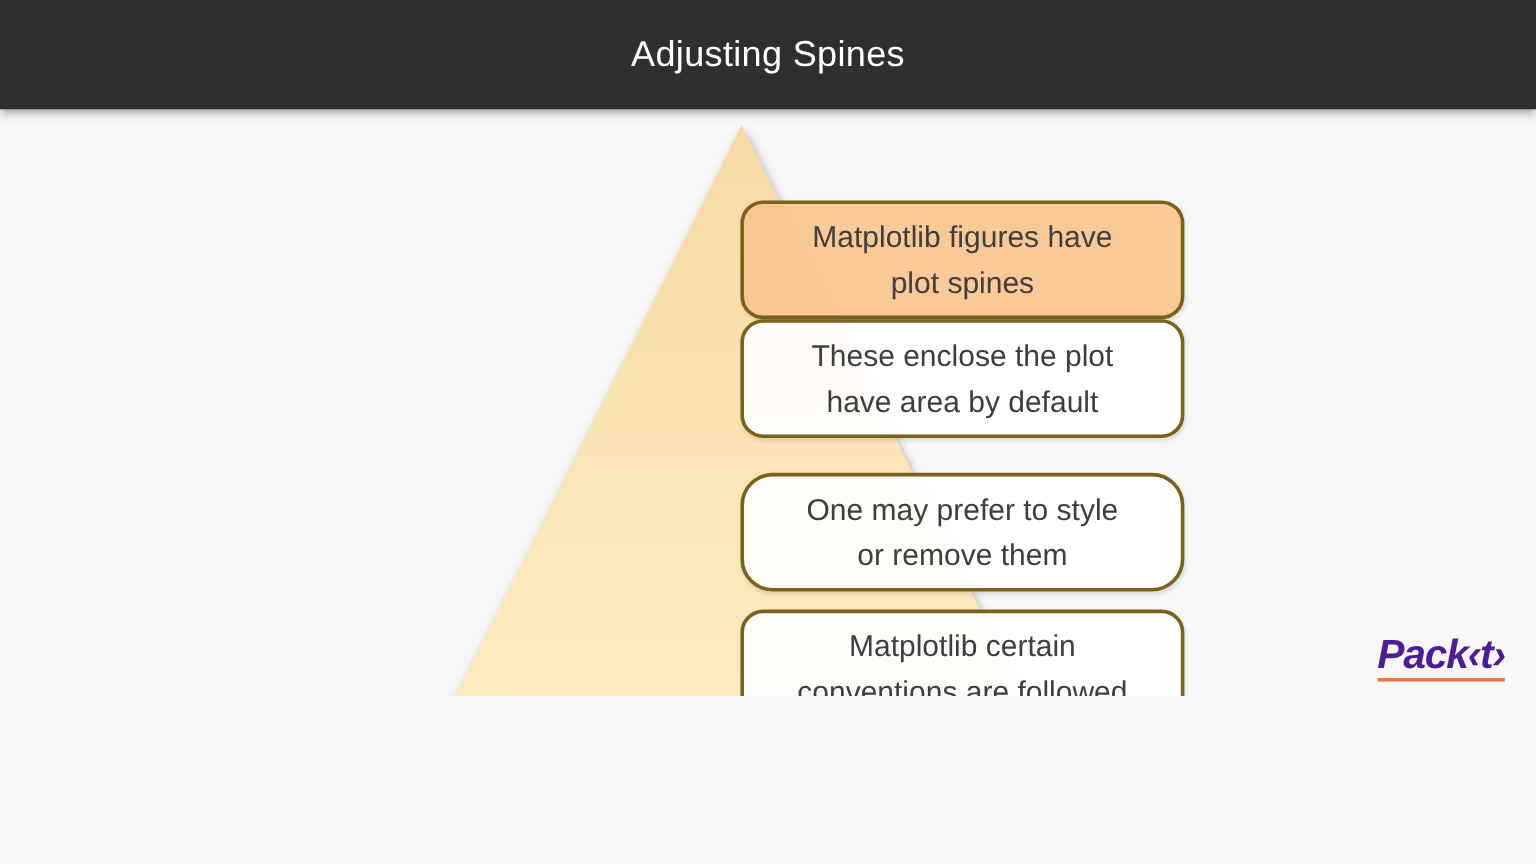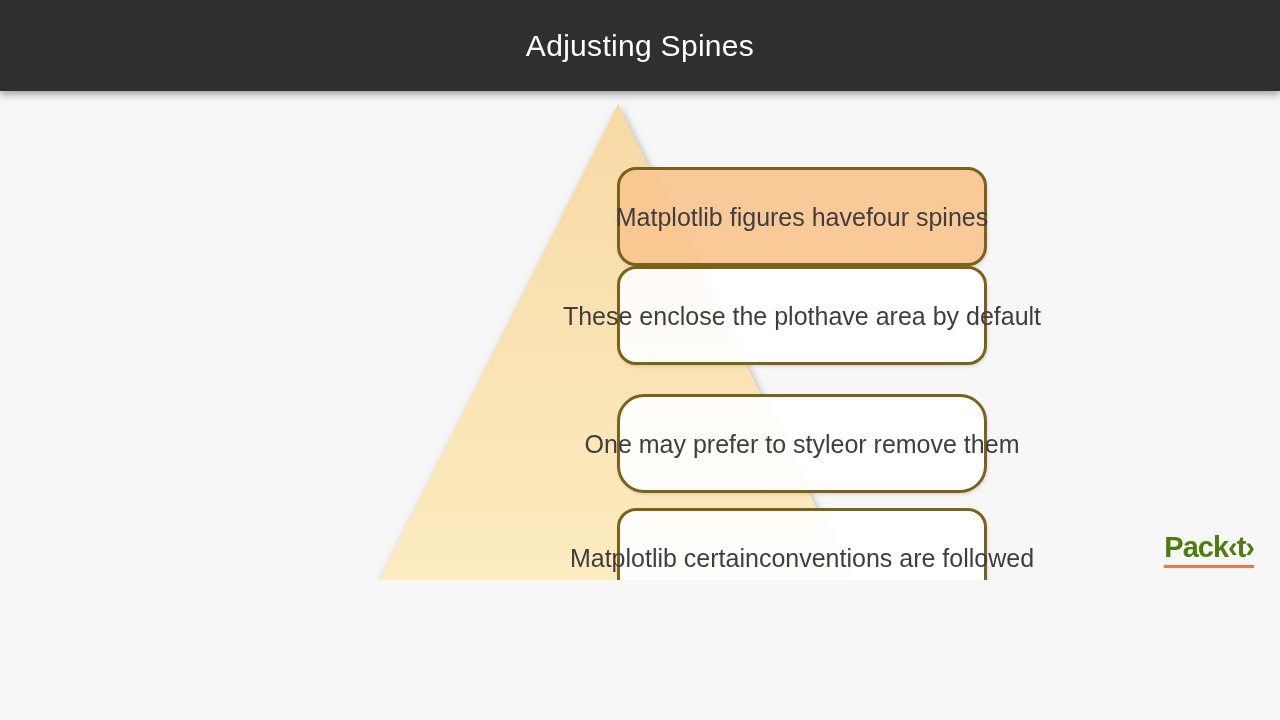--- a/index.html
+++ b/index.html
@@ -44,21 +44,21 @@
   }
   
   .label-box {
     position: absolute;
     left: 617px;
     width: 370px;
     height: 99px;
     border: 3px solid #7a611c;
     border-radius: 19px;
     display: flex;
-    flex-direction: row;
+    flex-direction: column;
     align-items: center;
     justify-content: center;
     text-align: center;
     z-index: 3;
     box-shadow: 1px 2px 3px rgba(120,110,70,0.18);
   }
   .label-box .box-line {
     font-size: 25px;
     line-height: 38px;
     color: #3e3e3e;
@@ -72,25 +72,26 @@
   .logo {
     position: absolute;
     right: 26px;
     bottom: 12px;
     z-index: 6;
     display: inline-block;
     border-bottom: 3px solid #f0764a;
     padding-bottom: 3px;
   }
   .logo .logo-text {
-    color: #4d7c0f;
-    font-size: 29px;
+    color: #4c1d95;
+    font-size: 34px;
     font-weight: 600;
     letter-spacing: -1px;
     line-height: 30px;
+    font-style: italic;
   }
 </style>
 </head>
 <body>
 
 <div class="slide">
 
   <div class="top-bar">
     <div class="title">Adjusting Spines</div>
   </div>
@@ -103,21 +104,21 @@
       </linearGradient>
       <filter id="pyrShadow" x="-10%" y="-10%" width="120%" height="120%">
         <feDropShadow dx="2" dy="4" stdDeviation="4" flood-color="#808080" flood-opacity="0.65"></feDropShadow>
       </filter>
     </defs>
     <polygon points="618,104 330,678 900,678" fill="url(#pyrGrad)" filter="url(#pyrShadow)"></polygon>
   </svg>
 
   <div class="label-box box-1">
     <div class="box-line">Matplotlib figures have</div>
-    <div class="box-line">four spines</div>
+    <div class="box-line">plot spines</div>
   </div>
 
   <div class="label-box box-2">
     <div class="box-line">These enclose the plot</div>
     <div class="box-line">have area by default</div>
   </div>
 
   <div class="label-box box-3">
     <div class="box-line">One may prefer to style</div>
     <div class="box-line">or remove them</div>

